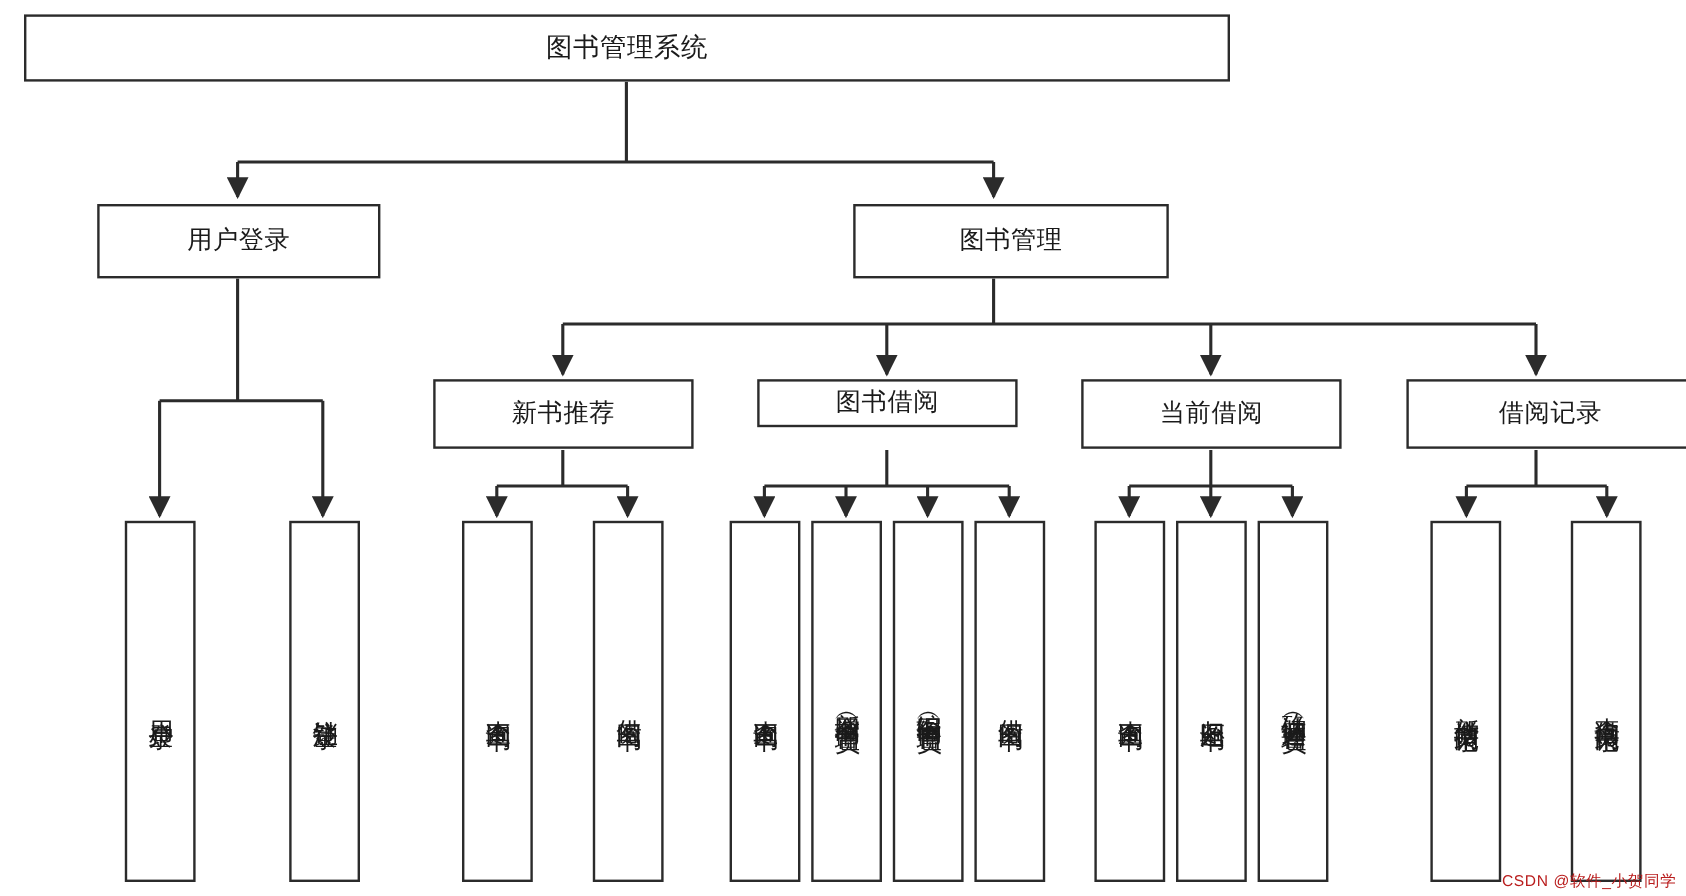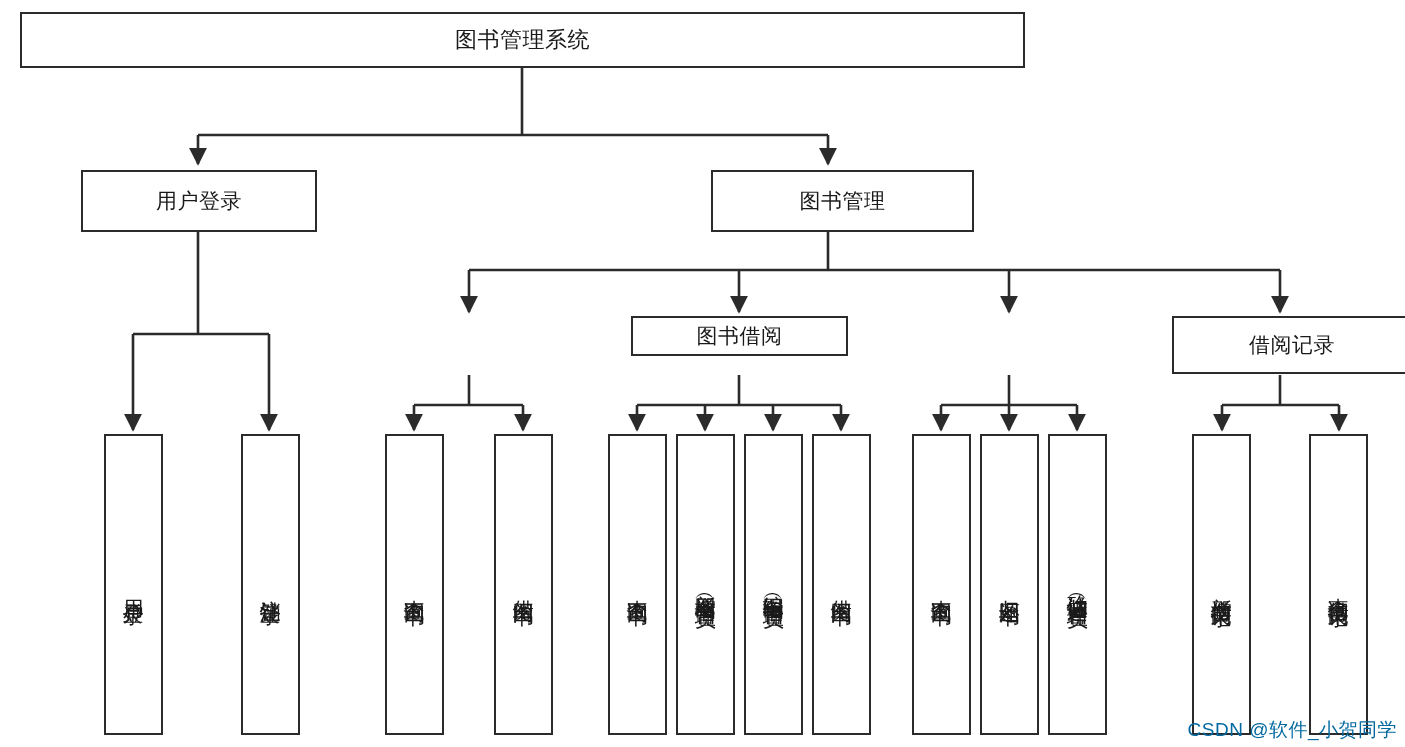--- a/index.html
+++ b/index.html
@@ -61,22 +61,22 @@
     text-orientation: upright;
     font-size: 21px;
     line-height: 1.02;
     letter-spacing: 2px;
     white-space: nowrap;
   }
   .watermark {
     position: absolute;
     right: 8px;
     bottom: 4px;
-    font-size: 19px;
-    color: #0369a1;
+    font-size: 13px;
+    color: #b91c1c;
     white-space: nowrap;
     letter-spacing: 0.5px;
   }
 </style>
 </head>
 <body>
 
 <div id="diagram">
 
   <svg class="connectors" viewBox="0 0 1405 747" xmlns="http://www.w3.org/2000/svg">
@@ -133,23 +133,29 @@
     <span class="label">图书管理系统</span>
   </div>
 
   <div class="node horiz" style="left:81px; top:170px; width:236px; height:62px;">
     <span class="label">用户登录</span>
   </div>
   <div class="node horiz" style="left:711px; top:170px; width:263px; height:62px;">
     <span class="label">图书管理</span>
   </div>
 
+  <div class="node horiz" style="left:361px; top:316px; width:217px; height:58px;">
+    <span class="label">新书推荐</span>
+  </div>
   <div class="node horiz" style="left:631px; top:316px; width:217px; height:40px;">
     <span class="label">图书借阅</span>
   </div>
+  <div class="node horiz" style="left:901px; top:316px; width:217px; height:58px;">
+    <span class="label">当前借阅</span>
+  </div>
   <div class="node horiz" style="left:1172px; top:316px; width:240px; height:58px;">
     <span class="label">借阅记录</span>
   </div>
 
   <div class="node vert" style="left:104px; top:434px; width:59px; height:301px;">
     <span class="label">用户登录</span>
   </div>
   <div class="node vert" style="left:241px; top:434px; width:59px; height:301px;">
     <span class="label">注销登录</span>
   </div>

